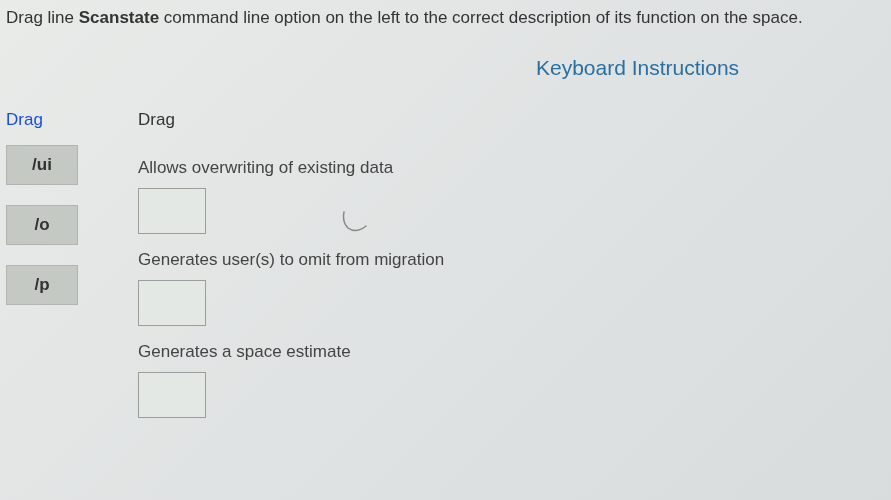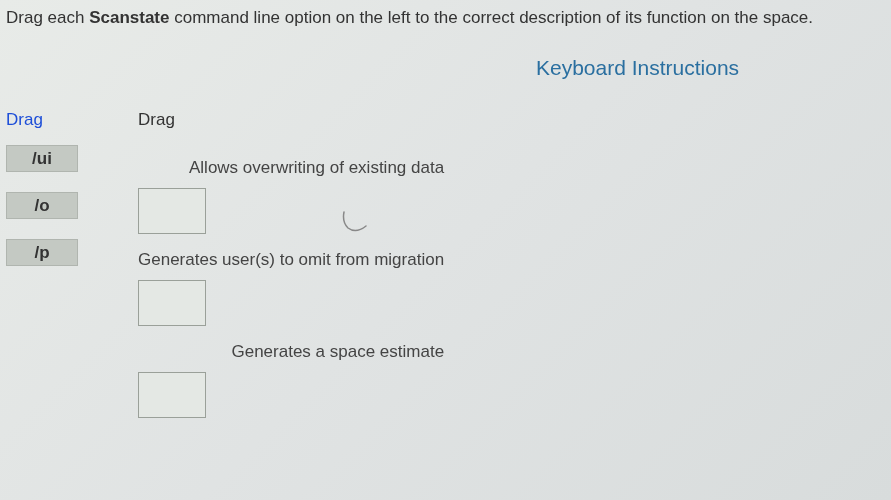--- a/index.html
+++ b/index.html
@@ -44,21 +44,21 @@
     }
     .drag-header {
       font-size: 17px;
       color: #1d4ed8;
       margin-bottom: 15px;
     }
     .drag-item {
       background: #c4c9c3;
       border: 1px solid #b0b5af;
       width: 72px;
-      height: 27px;
+      height: 40px;
       display: flex;
       align-items: center;
       justify-content: center;
       font-size: 17px;
       font-weight: 600;
       color: #333;
       margin-bottom: 20px;
       cursor: grab;
     }
     .drag-item:first-of-type {
@@ -73,21 +73,20 @@
       color: #333;
       margin-bottom: 28px;
     }
     .drop-group {
       margin-bottom: 16px;
     }
     .drop-label {
       font-size: 17px;
       color: #444;
       margin-bottom: 10px;
-      text-align: right;
     }
     .drop-target {
       border: 1px solid #9aa099;
       background: #e4e8e4;
       width: 68px;
       height: 46px;
     }
     .scribble {
       position: absolute;
       left: 340px;
@@ -95,21 +94,21 @@
       width: 32px;
       height: 26px;
       pointer-events: none;
     }
   </style>
 </head>
 <body>
 
 <div class="container">
   <div class="instruction">
-    <span>Drag each </span><span class="bold">Scanstate</span><span> command line option on the left to the correct description of its function on the space.</span>
+    <span>Drag line </span><span class="bold">Scanstate</span><span> command line option on the left to the correct description of its function on the space.</span>
   </div>
 
   <div class="keyboard-link">Keyboard Instructions</div>
 
   <div class="columns">
     <div class="drag-col">
       <div class="drag-header">Drag</div>
       <div class="drag-item">/ui</div>
       <div class="drag-item">/o</div>
       <div class="drag-item">/p</div>

